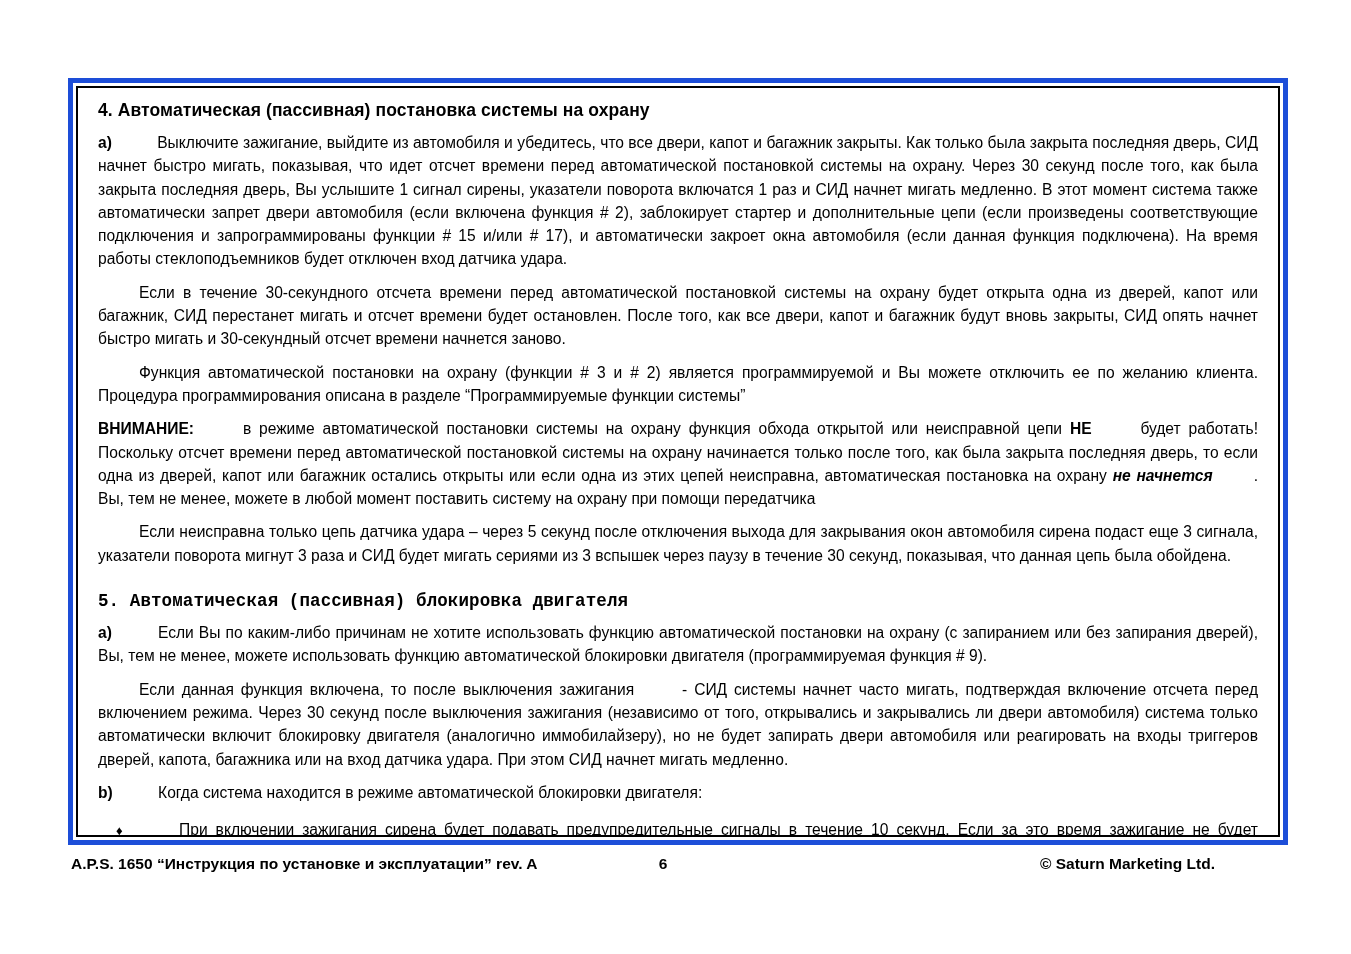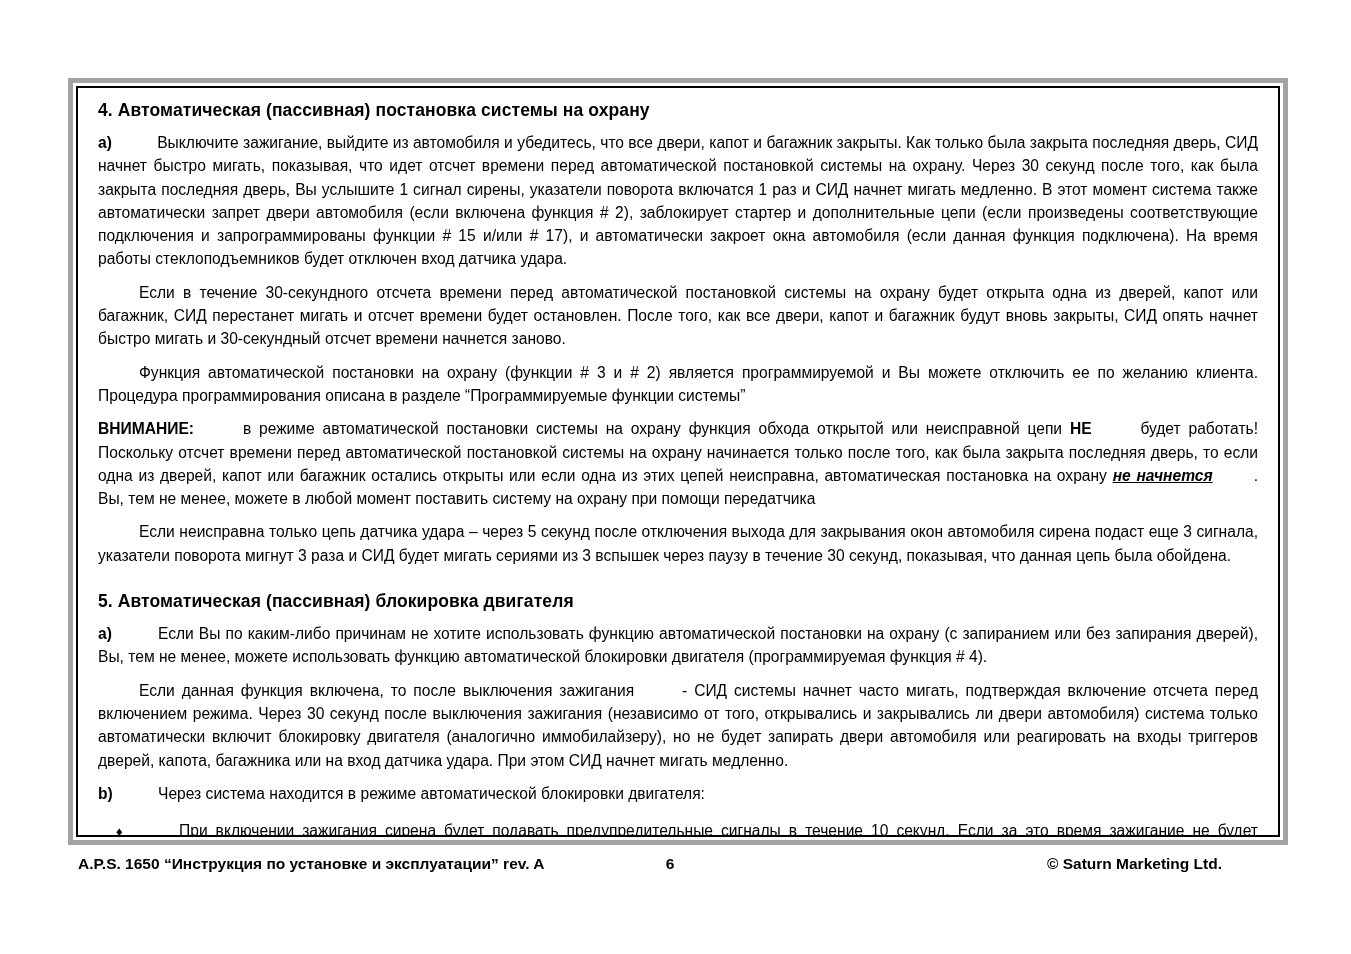--- a/index.html
+++ b/index.html
@@ -16,21 +16,21 @@
     background: #ffffff;
     overflow: hidden;
   }
   .doc-frame {
     position: absolute;
     left: 68px;
     top: 78px;
     width: 1220px;
     height: 767px;
     box-sizing: border-box;
-    border: 5px solid #a3a3a3;
+    border: 5px solid #1d4ed8;
     padding: 3px;
     background: #ffffff;
   }
   .doc-inner {
     box-sizing: border-box;
     width: 100%;
     height: 100%;
     border: 2px solid #000000;
     padding: 8px 20px 10px 20px;
     overflow: hidden;
@@ -39,20 +39,21 @@
     font-size: 17.5px;
     font-weight: bold;
     margin: 12px 0 10px 0;
     letter-spacing: 0.1px;
   }
   .section-heading:first-child {
     margin-top: 4px;
   }
   .section-heading.later {
     margin-top: 24px;
+    font-family: Liberation Mono, monospace;
   }
   .para {
     font-size: 15.6px;
     line-height: 23.3px;
     text-align: justify;
     margin: 0 0 10px 0;
   }
   .para.bullet {
     position: relative;
     padding-left: 40px;
@@ -61,24 +62,24 @@
   .bullet-marker {
     position: absolute;
     left: 18px;
     top: 1px;
     font-size: 13px;
   }
   .run-normal { font-weight: normal; font-style: normal; margin-left: 41px; }
   .run-bold { font-weight: bold; }
   .run-italic { }
   .run-bold-italic { font-weight: bold; }
-  .run-bold-italic-underline { font-weight: bold; font-style: italic; text-decoration: underline; }
+  .run-bold-italic-underline { font-weight: bold; font-style: italic; }
   .doc-footer {
     position: absolute;
-    left: 60px;
+    left: 53px;
     top: 855px;
     width: 1220px;
     height: 24px;
     font-size: 15.5px;
     font-weight: bold;
   }
   .doc-footer .f-left {
     position: absolute;
     left: 18px;
     top: 0;
@@ -105,23 +106,23 @@
   <div class="doc-frame">
     <div class="doc-inner">
 
     <h2 class="section-heading">4. Автоматическая (пассивная) постановка системы на охрану</h2>
         <p class="para"><span class="run-bold">a)</span><span class="run-normal"> Выключите зажигание, выйдите из автомобиля и убедитесь, что все двери, капот и багажник закрыты. Как только была закрыта последняя дверь, СИД начнет быстро мигать, показывая, что идет отсчет времени перед автоматической постановкой системы на охрану. Через 30 секунд после того, как была закрыта последняя дверь, Вы услышите 1 сигнал сирены, указатели поворота включатся 1 раз и СИД начнет мигать медленно. В этот момент система также автоматически запрет двери автомобиля (если включена функция # 2), заблокирует стартер и дополнительные цепи (если произведены соответствующие подключения и запрограммированы функции # 15 и/или # 17), и автоматически закроет окна автомобиля (если данная функция подключена). На время работы стеклоподъемников будет отключен вход датчика удара.</span></p>
         <p class="para"><span class="run-normal">Если в течение 30-секундного отсчета времени перед автоматической постановкой системы на охрану будет открыта одна из дверей, капот или багажник, СИД перестанет мигать и отсчет времени будет остановлен. После того, как все двери, капот и багажник будут вновь закрыты, СИД опять начнет быстро мигать и 30-секундный отсчет времени начнется заново.</span></p>
         <p class="para"><span class="run-normal">Функция автоматической постановки на охрану (функции # 3 и # 2) является программируемой и Вы можете отключить ее по желанию клиента. Процедура программирования описана в разделе “Программируемые функции системы”</span></p>
         <p class="para"><span class="run-bold-italic">ВНИМАНИЕ:</span><span class="run-normal"> в режиме автоматической постановки системы на охрану функция обхода открытой или неисправной цепи </span><span class="run-bold-italic">НЕ</span><span class="run-normal"> будет работать! Поскольку отсчет времени перед автоматической постановкой системы на охрану начинается только после того, как была закрыта последняя дверь, то если одна из дверей, капот или багажник остались открыты или если одна из этих цепей неисправна, автоматическая постановка на охрану </span><span class="run-bold-italic-underline">не начнется</span><span class="run-normal">. Вы, тем не менее, можете в любой момент поставить систему на охрану при помощи передатчика</span></p>
         <p class="para"><span class="run-normal">Если неисправна только цепь датчика удара – через 5 секунд после отключения выхода для закрывания окон автомобиля сирена подаст еще 3 сигнала, указатели поворота мигнут 3 раза и СИД будет мигать сериями из 3 вспышек через паузу в течение 30 секунд, показывая, что данная цепь была обойдена.</span></p>
         <h2 class="section-heading later">5. Автоматическая (пассивная) блокировка двигателя</h2>
-        <p class="para"><span class="run-bold">a)</span><span class="run-normal"> Если Вы по каким-либо причинам не хотите использовать функцию автоматической постановки на охрану (с запиранием или без запирания дверей), Вы, тем не менее, можете использовать функцию автоматической блокировки двигателя (программируемая функция # 4).</span></p>
+        <p class="para"><span class="run-bold">a)</span><span class="run-normal"> Если Вы по каким-либо причинам не хотите использовать функцию автоматической постановки на охрану (с запиранием или без запирания дверей), Вы, тем не менее, можете использовать функцию автоматической блокировки двигателя (программируемая функция # 9).</span></p>
         <p class="para"><span class="run-normal">Если данная функция включена, </span><span class="run-italic">то после выключения зажигания</span><span class="run-normal"> - СИД системы начнет часто мигать, подтверждая включение отсчета перед включением режима. Через 30 секунд после выключения зажигания (независимо от того, открывались и закрывались ли двери автомобиля) система только автоматически включит блокировку двигателя (аналогично иммобилайзеру), но не будет запирать двери автомобиля или реагировать на входы триггеров дверей, капота, багажника или на вход датчика удара. При этом СИД начнет мигать медленно.</span></p>
-        <p class="para"><span class="run-bold">b)</span><span class="run-normal"> Через система находится в режиме автоматической блокировки двигателя:</span></p>
+        <p class="para"><span class="run-bold">b)</span><span class="run-normal"> Когда система находится в режиме автоматической блокировки двигателя:</span></p>
         <p class="para bullet"><span class="bullet-marker">♦</span><span class="run-normal">При включении зажигания сирена будет подавать предупредительные сигналы в течение 10 секунд. Если за это время зажигание не будет выключено или система не будет снята с охраны – сирена включится на 3 минуты (или до момента выключения зажигания, если это произойдет раньше) и активизируется выход для управления пейджером. После выключения режима тревоги система останется в режиме пассивной блокировки двигателя.</span></p>
       </div>
   </div>
 
   <div class="doc-footer">
     <span class="f-left">A.P.S. 1650 “Инструкция по установке и эксплуатации” rev. A</span>
     <span class="f-center">6</span>
     <span class="f-right">© Saturn Marketing Ltd.</span>
   </div>
 

